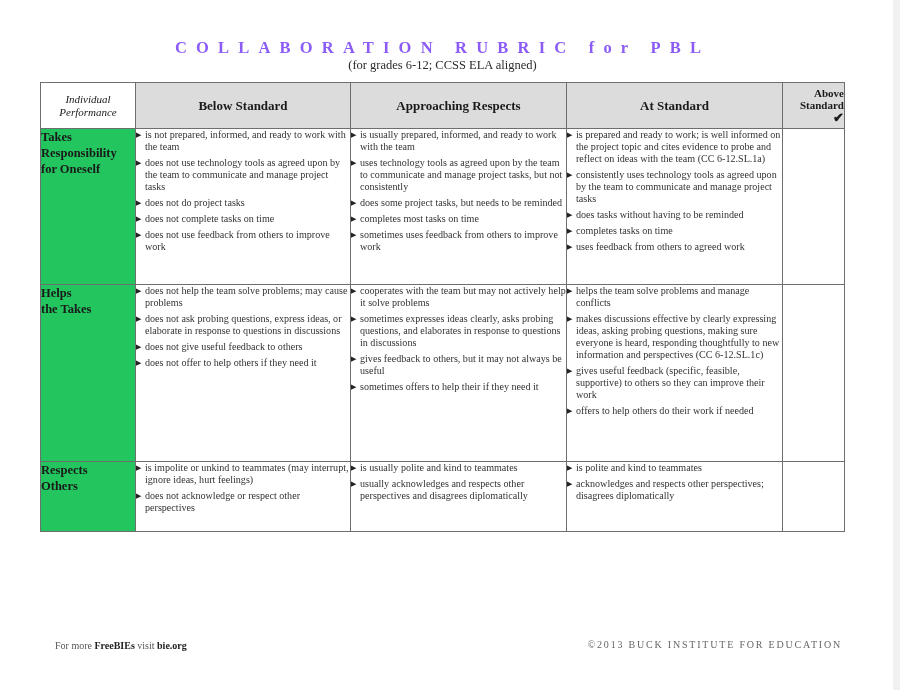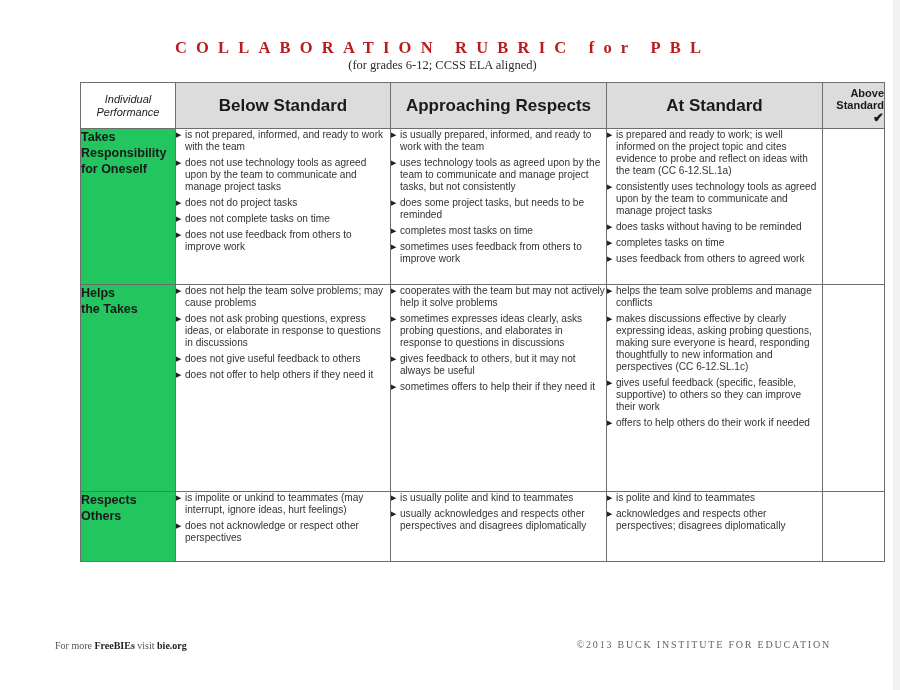--- a/index.html
+++ b/index.html
@@ -4,36 +4,35 @@
 <style>
   html, body { margin:0; padding:0; }
   body {
     width:900px; height:690px; background:#ffffff; position:relative; overflow:hidden;
     font-family:"DejaVu Serif","Liberation Serif",serif; color:#2a2a2a;
   }
   .edge-strip { position:absolute; right:0; top:0; width:7px; height:690px; background:#f1f1f1; }
   .title {
     position:absolute; left:0; width:885px; top:38px; text-align:center;
     font-family:"Liberation Serif",serif; font-weight:bold; font-size:16.5px;
-    letter-spacing:9.2px; color:#b91c1c;
+    letter-spacing:9.2px; color:#8b5cf6;
   }
   .subtitle {
     position:absolute; left:0; width:885px; top:58px; text-align:center;
     font-family:"Liberation Serif",serif; font-size:12.5px; color:#2a2a2a;
   }
   table.rubric {
     position:absolute; left:40px; top:82px; width:804px;
     border-collapse:collapse; table-layout:fixed;
-    font-family:Liberation Sans, sans-serif;
-    margin-left:40px;
+    font-family:Liberation Serif, serif;
   }
   table.rubric td, table.rubric th {
     border:1.4px solid #6e6e6e; vertical-align:top; padding:0;
   }
-  th { background:#dcdcdc; font-weight:bold; font-size:17px; color:#1a1a1a; vertical-align:middle !important; text-align:center; }
+  th { background:#dcdcdc; font-weight:bold; font-size:13px; color:#1a1a1a; vertical-align:middle !important; text-align:center; }
   th.corner { background:#ffffff; font-style:italic; font-weight:normal; font-size:11px; line-height:13px; }
   th.above { font-size:11px; line-height:12px;text-align:right; }
   .check { display:block; font-size:13px; line-height:13px; }
   tr.head { height:46px; }
   td.rowhead {
     background:#22c55e; font-weight:bold; font-size:12.5px; line-height:16px;
     padding:6px 4px 0 5px; color:#1a1a1a;
   }
   td.cell { padding:7px 4px 0 6px; }
   ul { list-style:none; margin:0; padding:0; }
@@ -43,21 +42,21 @@
   }
   li .bullet {
     position:absolute; left:0; top:0; font-size:7px; line-height:12px; color:#222;
   }
   .footer-left {
     position:absolute; left:55px; top:640px; font-family:"Liberation Serif",serif;
     font-size:10px; color:#555;
   }
   .footer-left b { color:#222; }
   .footer-right {
-    position:absolute; right:69px; top:639px; font-family:"Liberation Serif",serif;
+    position:absolute; right:58px; top:639px; font-family:"Liberation Serif",serif;
     font-size:10px; letter-spacing:1.8px; color:#666;
   }
 </style>
 </head>
 <body>
 
 <div class="edge-strip"></div>
 
 <div class="title">COLLABORATION RUBRIC for PBL</div>
 <div class="subtitle">(for grades 6-12; CCSS ELA aligned)</div>
@@ -113,21 +112,21 @@
           <ul>
             <li><span class="bullet">▶</span><span>is prepared and ready to work; is well informed on the project topic and cites evidence to probe and reflect on ideas with the team (CC 6-12.SL.1a)</span></li>
             <li><span class="bullet">▶</span><span>consistently uses technology tools as agreed upon by the team to communicate and manage project tasks</span></li>
             <li><span class="bullet">▶</span><span>does tasks without having to be reminded</span></li>
             <li><span class="bullet">▶</span><span>completes tasks on time</span></li>
             <li><span class="bullet">▶</span><span>uses feedback from others to agreed work</span></li>
           </ul>
         </td>
     <td class="cell"></td>
   </tr>
-  <tr style="height:207px">
+  <tr style="height:177px">
     <td class="rowhead">
       <span>Helps</span><br>
       <span>the Takes</span>
     </td>
     <td class="cell">
           <ul>
             <li><span class="bullet">▶</span><span>does not help the team solve problems; may cause problems</span></li>
             <li><span class="bullet">▶</span><span>does not ask probing questions, express ideas, or elaborate in response to questions in discussions</span></li>
             <li><span class="bullet">▶</span><span>does not give useful feedback to others</span></li>
             <li><span class="bullet">▶</span><span>does not offer to help others if they need it</span></li>

